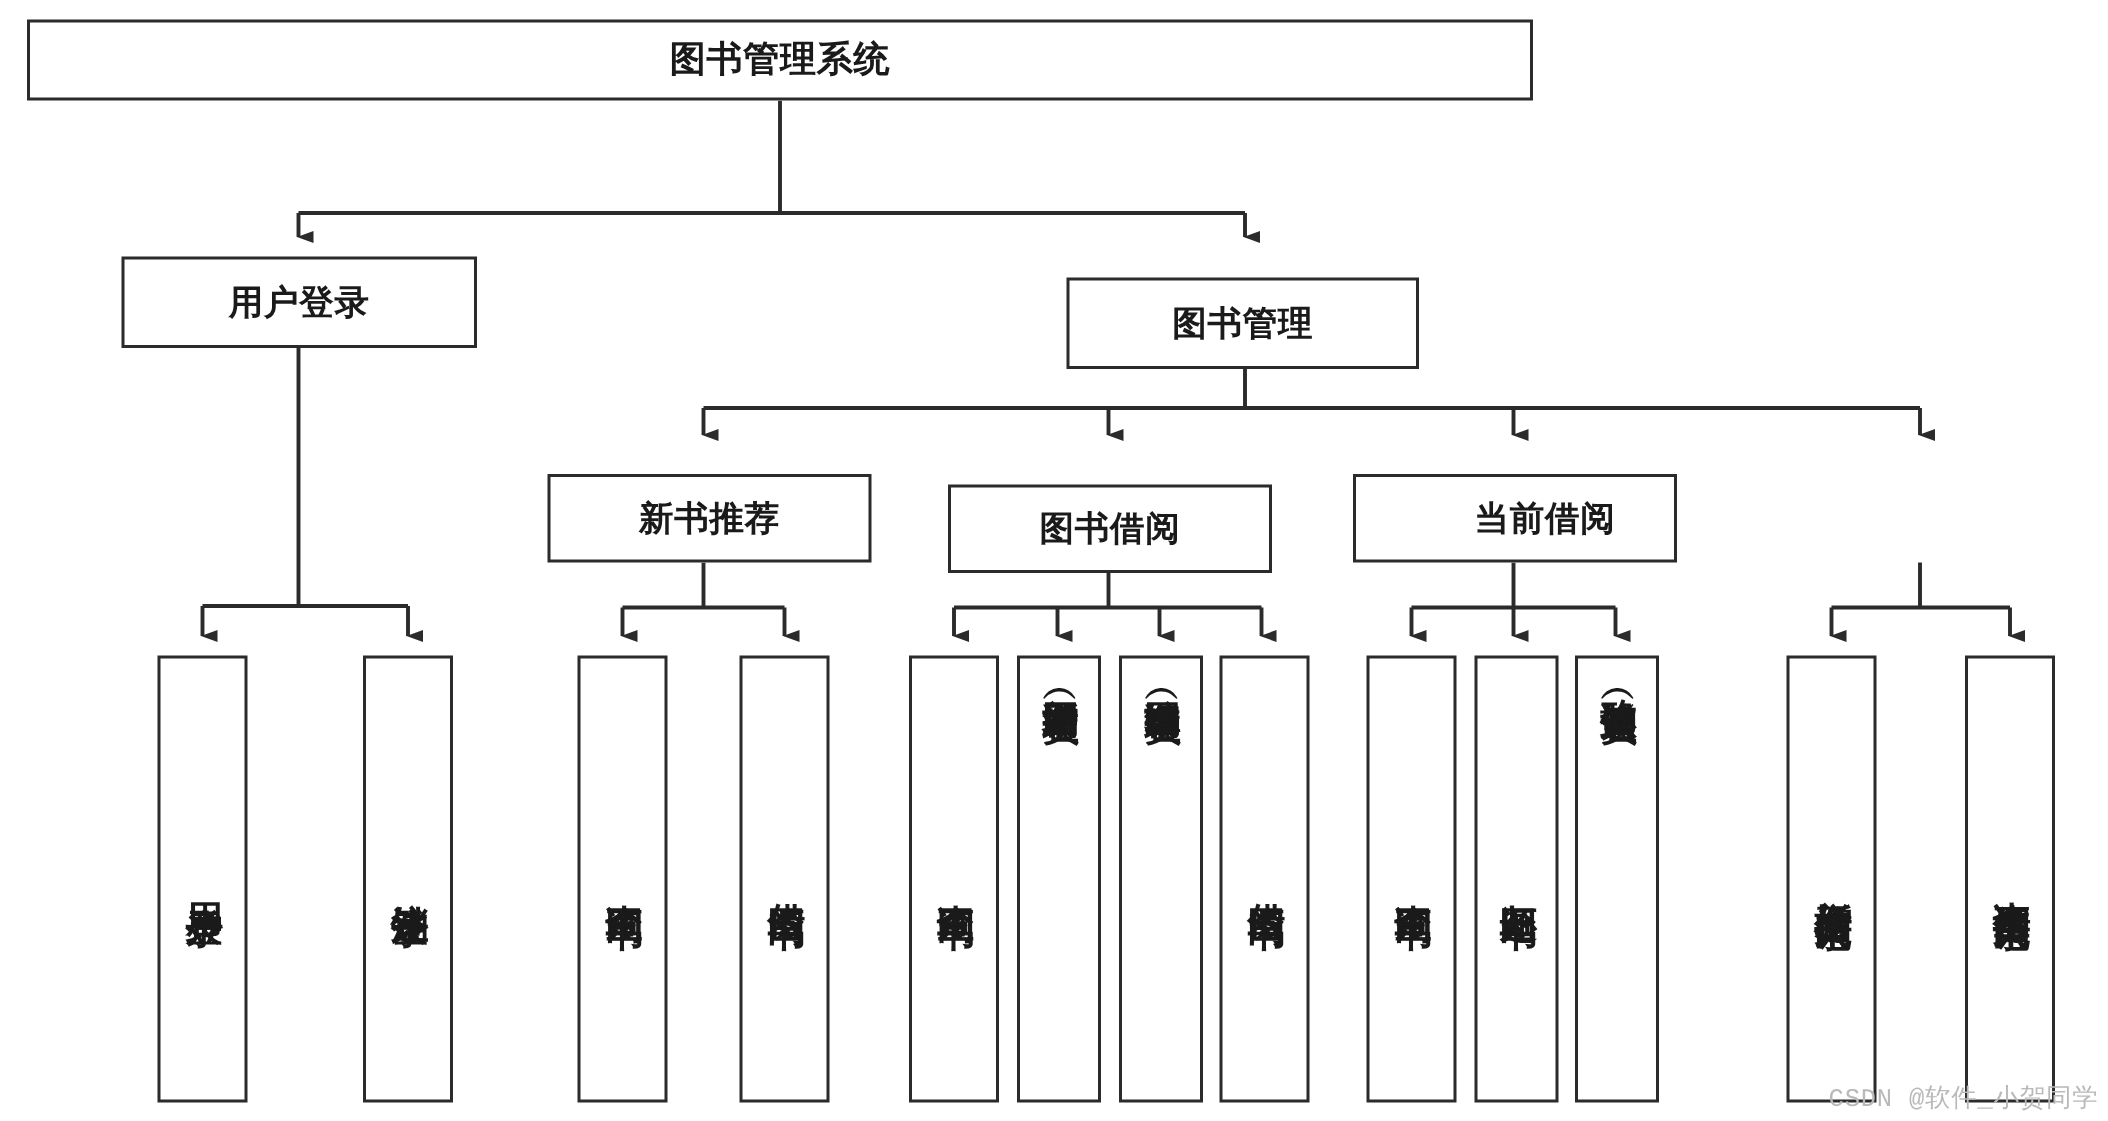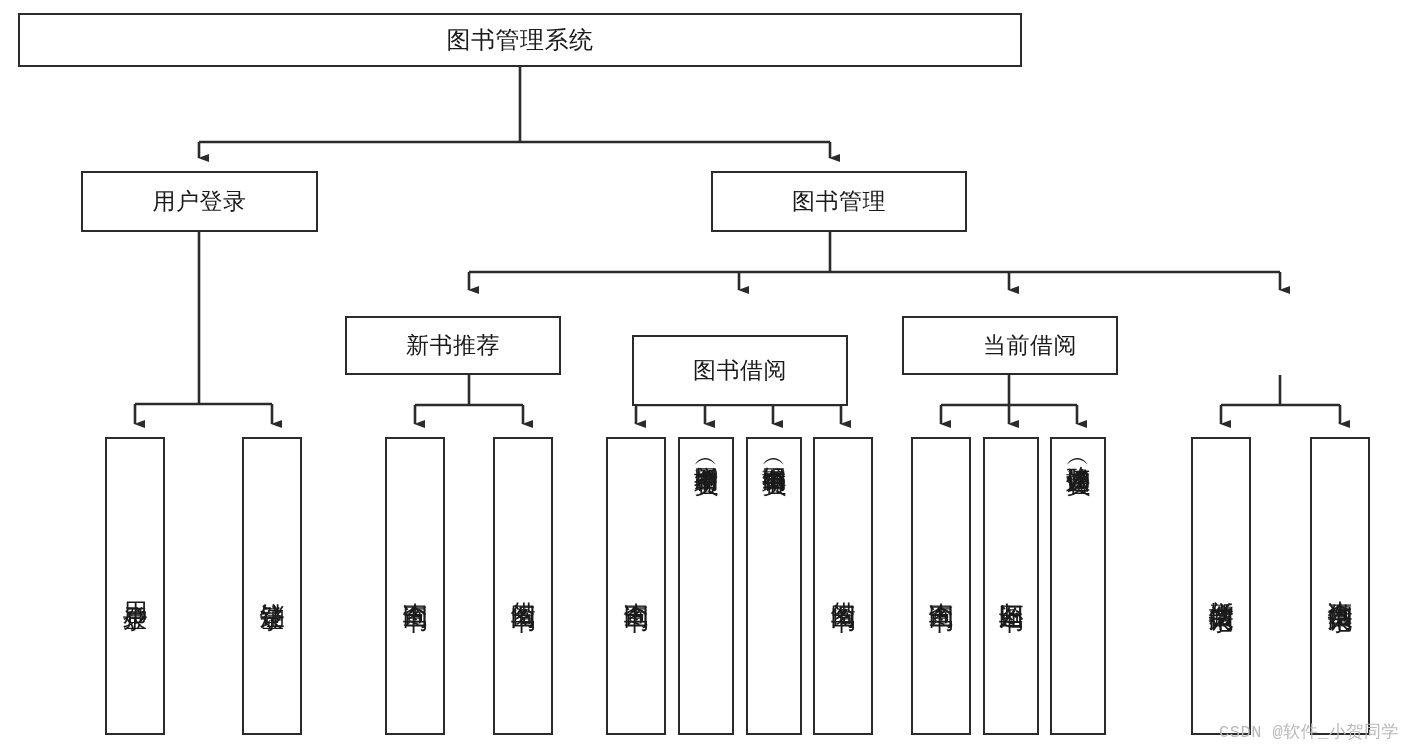--- a/index.html
+++ b/index.html
@@ -32,20 +32,21 @@
     background: #ffffff;
     display: flex;
     align-items: center;
     justify-content: center;
     color: #1a1a1a;
   }
   .node .label {
     display: block;
     text-align: center;
     letter-spacing: 0.5px;
+    font-weight: bold;
   }
   .node.horizontal .label {
     font-size: 23px;
     line-height: 1.1;
     white-space: nowrap;
   }
   .node.root .label {
     font-size: 24px;
   }
   .node.vertical {
@@ -138,28 +139,28 @@
     </g>
   </svg>
 
   <div class="node horizontal root" style="left:18px; top:13px; width:1004px; height:54px;">
     <span class="label">图书管理系统</span>
   </div>
 
   <div class="node horizontal" style="left:81px; top:171px; width:237px; height:61px;">
     <span class="label">用户登录</span>
   </div>
-  <div class="node horizontal" style="left:711px; top:171px; width:256px; height:61px;">
+  <div class="node horizontal" style="left:711px; top:185px; width:235px; height:61px;">
     <span class="label">图书管理</span>
   </div>
 
-  <div class="node horizontal" style="left:345px; top:316px; width:216px; height:59px;">
+  <div class="node horizontal" style="left:365px; top:316px; width:216px; height:59px;">
     <span class="label">新书推荐</span>
   </div>
-  <div class="node horizontal" style="left:632px; top:335px; width:216px; height:71px;">
+  <div class="node horizontal" style="left:632px; top:323px; width:216px; height:59px;">
     <span class="label">图书借阅</span>
   </div>
   <div class="node horizontal" style="left:902px; top:316px; width:216px; height:59px;padding-left:40px;">
     <span class="label">当前借阅</span>
   </div>
 
   <div class="node vertical centered" style="left:105px; top:437px; width:60px; height:298px;">
     <span class="label">用户登录</span>
   </div>
   <div class="node vertical centered" style="left:242px; top:437px; width:60px; height:298px;">

